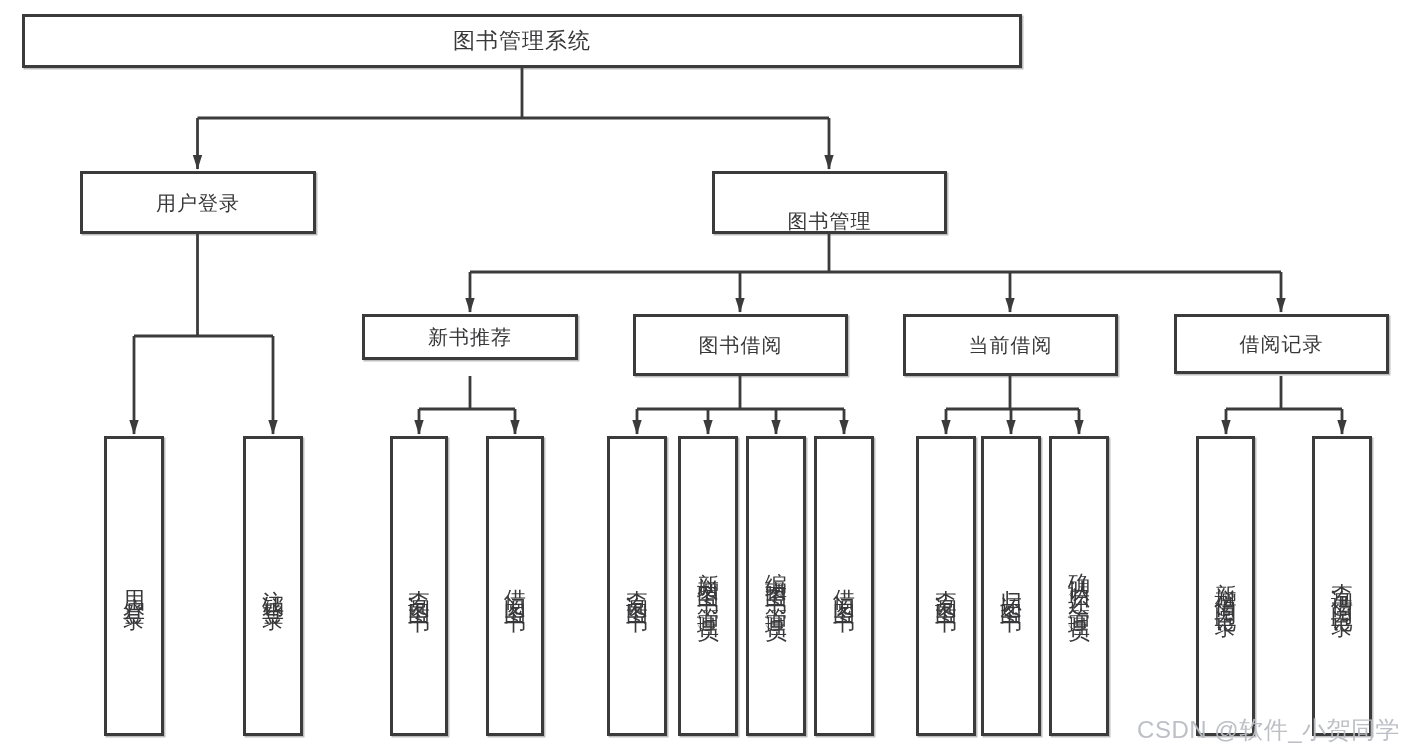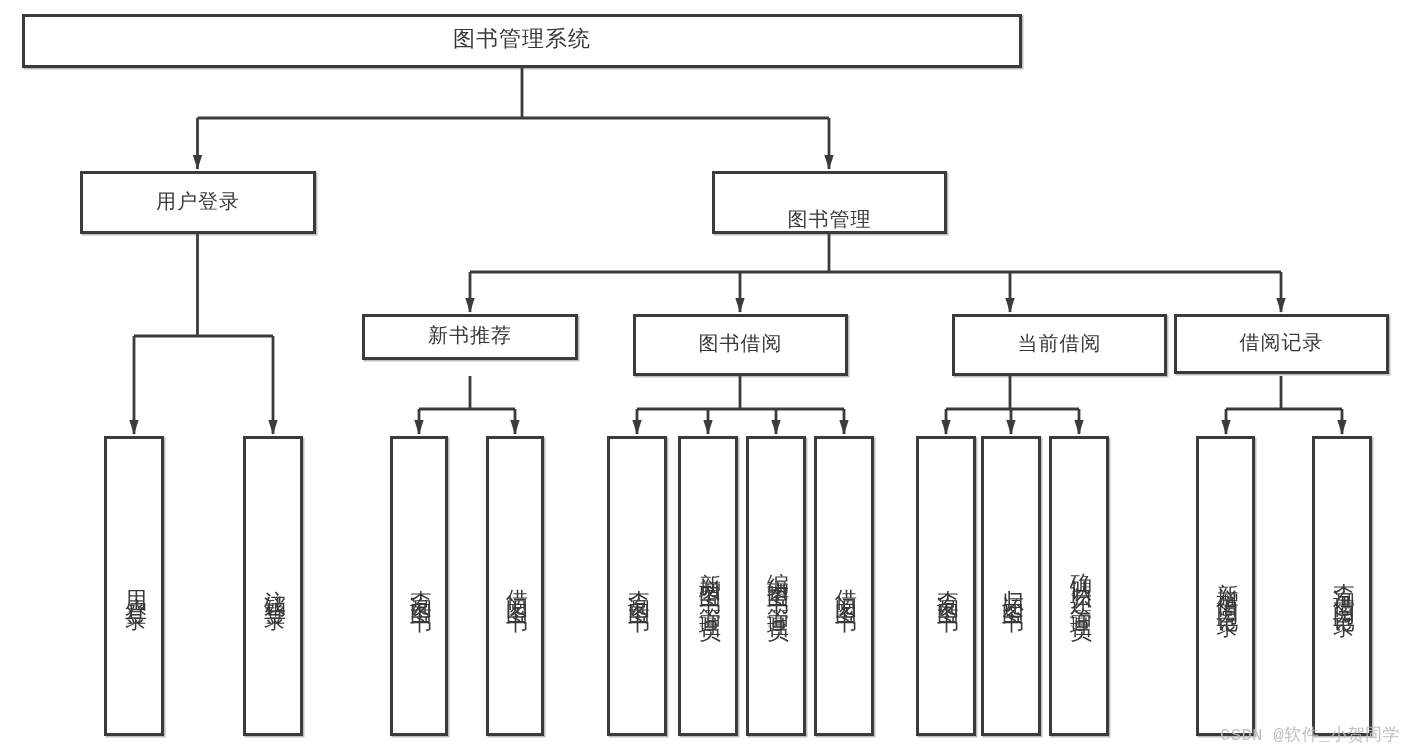--- a/index.html
+++ b/index.html
@@ -1,20 +1,20 @@
 <!DOCTYPE html>
 <html><head>
 <meta charset="utf-8">
 <style>
   html,body{margin:0;padding:0;background:#ffffff;}
   .canvas{
     position:relative;
     width:1405px;height:747px;
     background:#ffffff;
-    font-family:Liberation Mono, monospace;
+    font-family:Liberation Sans, sans-serif;
     overflow:hidden;
   }
   .connectors{position:absolute;left:0;top:0;width:1405px;height:747px;}
   .node{
     position:absolute;
     box-sizing:border-box;
     border:3px solid #3b3b3b;
     background:#ffffff;
     display:flex;align-items:center;justify-content:center;
     color:#38383a;
@@ -26,21 +26,21 @@
     writing-mode:vertical-rl;
     text-orientation:mixed;
     font-size:22px;
     letter-spacing:7px;
     line-height:1;
     white-space:nowrap;
   }
   .watermark{
     position:absolute;
     right:5px;bottom:1px;
-    font-size:17px;
+    font-size:24px;
     color:rgba(185,188,195,0.95);
     letter-spacing:0.5px;
     z-index:20;
   }
 </style>
 </head>
 <body>
 
 <div class="canvas">
 
@@ -104,21 +104,21 @@
   <div class="node h" style="left:712px;top:171px;width:235px;height:63px;align-items:flex-end;">
     <span>图书管理</span>
   </div>
 
   <div class="node h" style="left:362px;top:314px;width:216px;height:46px;">
     <span>新书推荐</span>
   </div>
   <div class="node h" style="left:633px;top:314px;width:215px;height:62px;">
     <span>图书借阅</span>
   </div>
-  <div class="node h" style="left:952px;top:314px;width:215px;height:62px;">
+  <div class="node h" style="left:903px;top:314px;width:215px;height:62px;">
     <span>当前借阅</span>
   </div>
   <div class="node h" style="left:1174px;top:314px;width:215px;height:60px;">
     <span>借阅记录</span>
   </div>
 
   <div class="node leaf" style="left:104px;top:436px;width:60px;height:300px;">
     <span>用户登录</span>
   </div>
   <div class="node leaf" style="left:243px;top:436px;width:60px;height:300px;">

